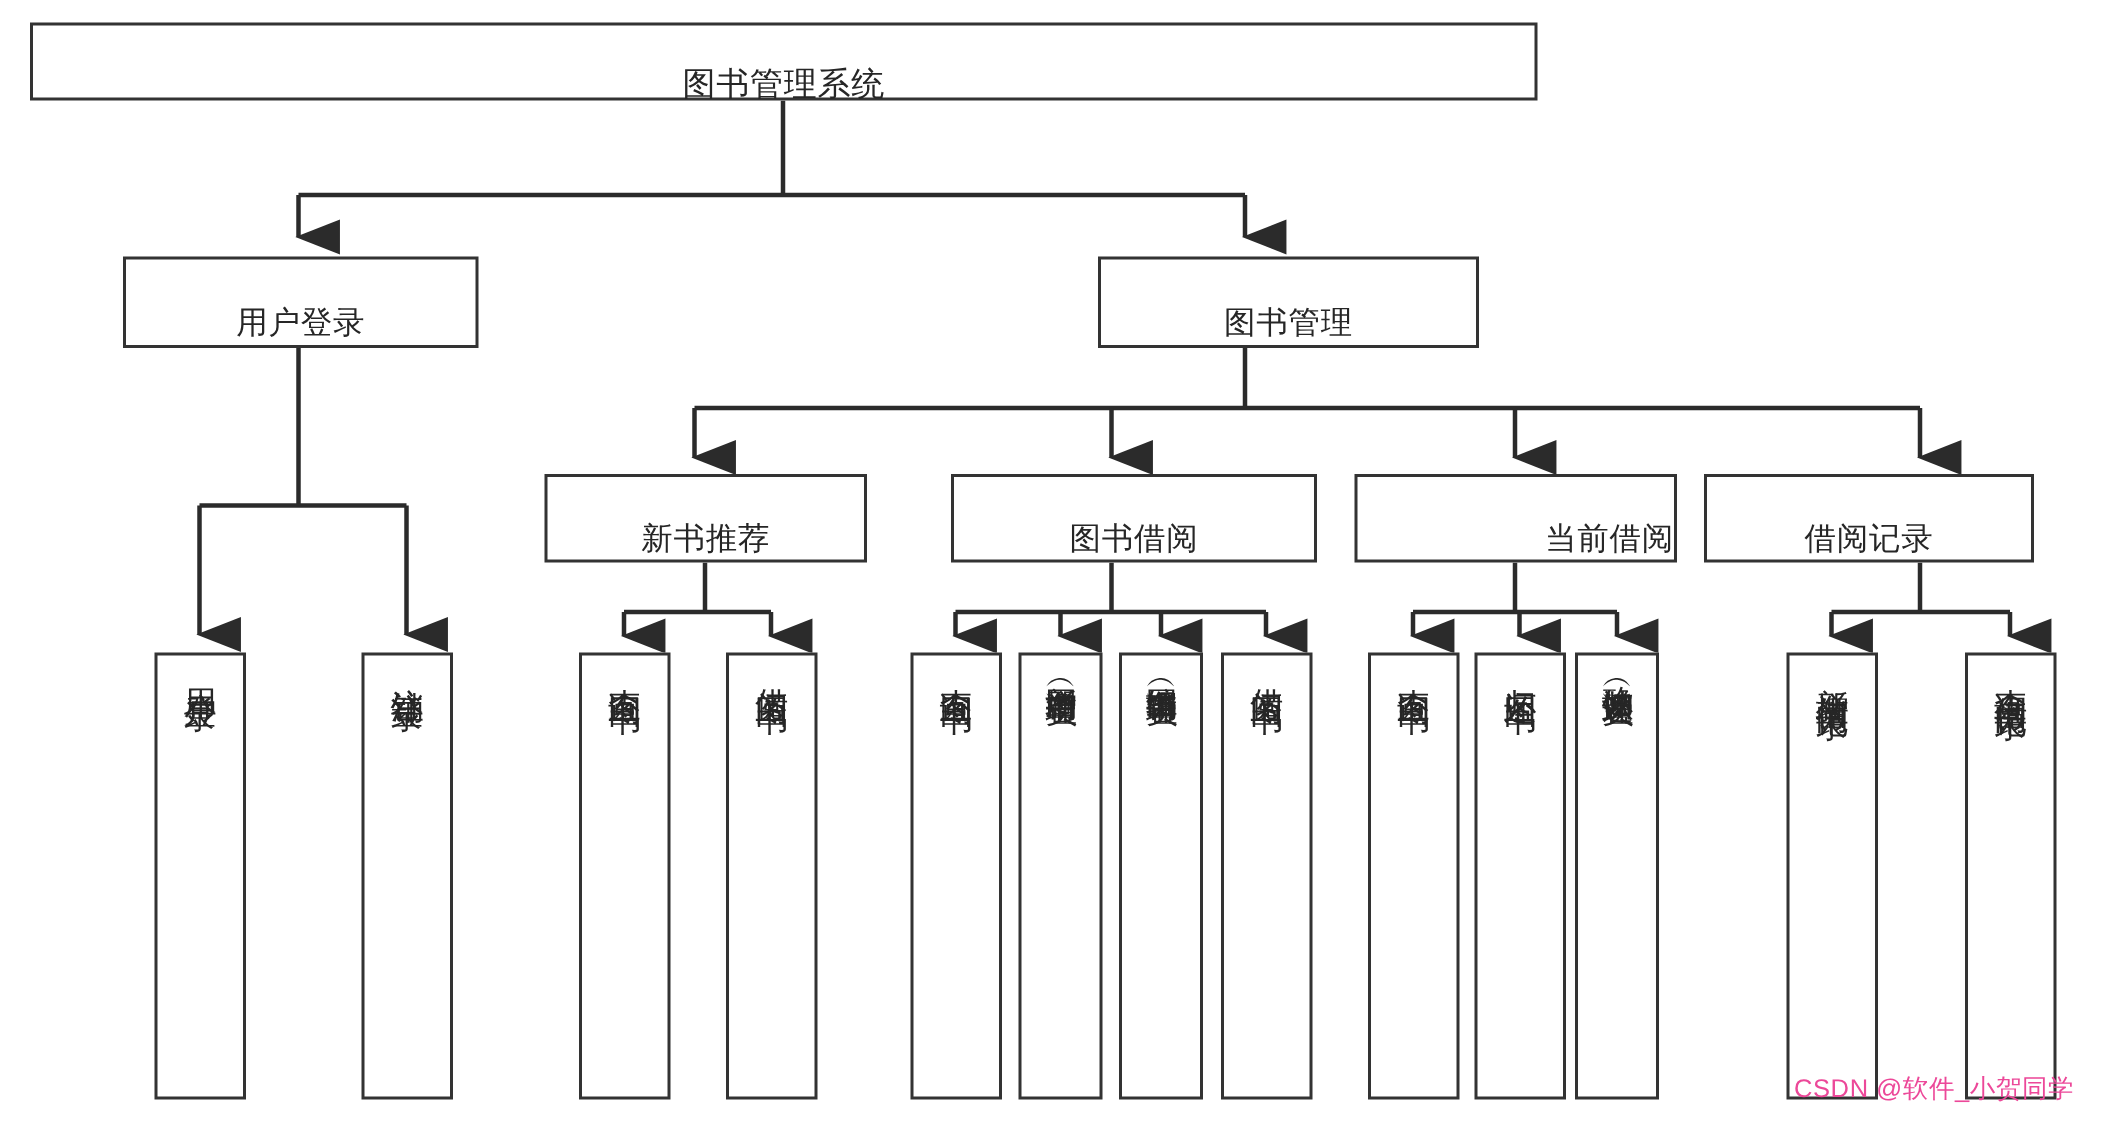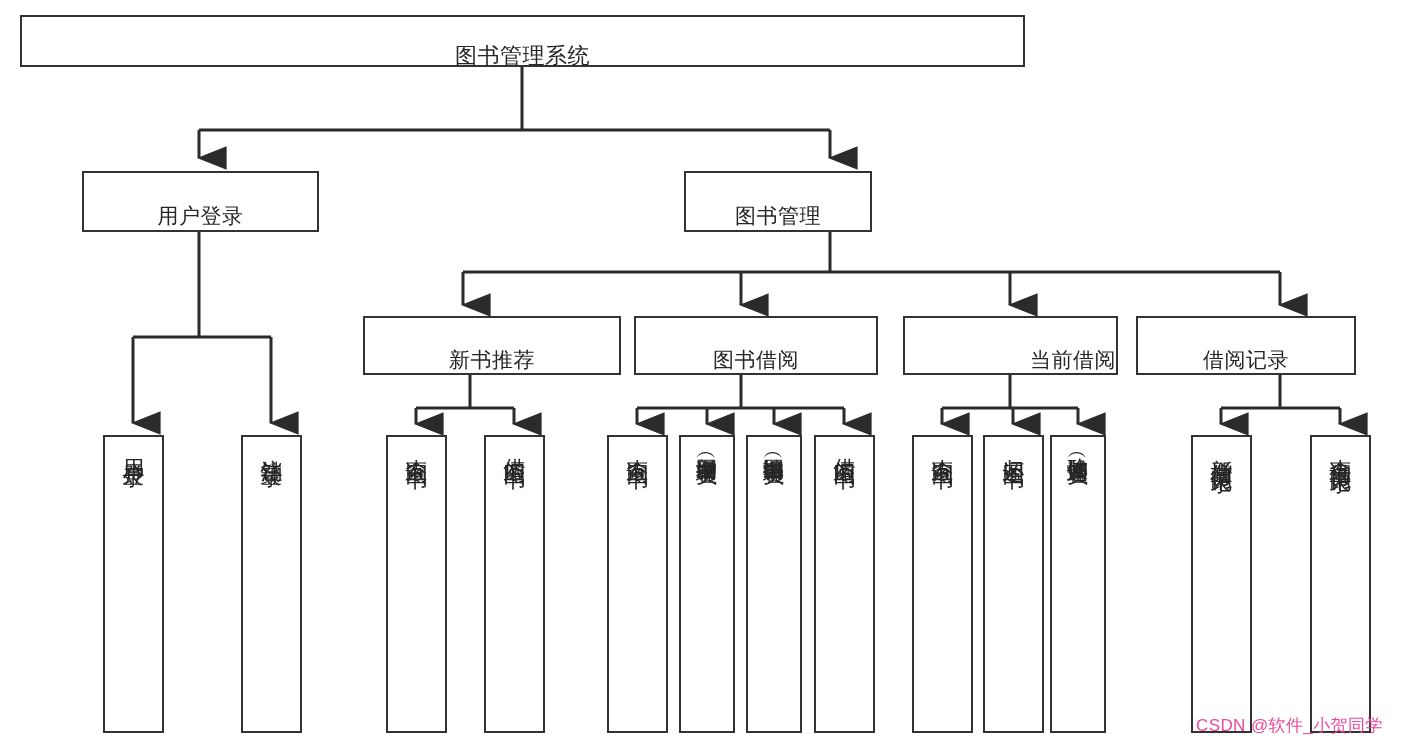--- a/index.html
+++ b/index.html
@@ -139,25 +139,25 @@
     </g>
   </svg>
 
   <div class="node horiz root" style="left:20px; top:15px; width:1005px; height:52px;">
     <span class="label">图书管理系统</span>
   </div>
 
   <div class="node horiz" style="left:82px; top:171px; width:237px; height:61px;">
     <span class="label">用户登录</span>
   </div>
-  <div class="node horiz" style="left:684px; top:171px; width:188px; height:61px;">
+  <div class="node horiz" style="left:732px; top:171px; width:254px; height:61px;">
     <span class="label">图书管理</span>
   </div>
 
-  <div class="node horiz" style="left:363px; top:316px; width:258px; height:59px;">
+  <div class="node horiz" style="left:363px; top:316px; width:215px; height:59px;">
     <span class="label">新书推荐</span>
   </div>
   <div class="node horiz" style="left:634px; top:316px; width:244px; height:59px;">
     <span class="label">图书借阅</span>
   </div>
   <div class="node horiz" style="left:903px; top:316px; width:215px; height:59px;justify-content:flex-end;">
     <span class="label">当前借阅</span>
   </div>
   <div class="node horiz" style="left:1136px; top:316px; width:220px; height:59px;">
     <span class="label">借阅记录</span>

